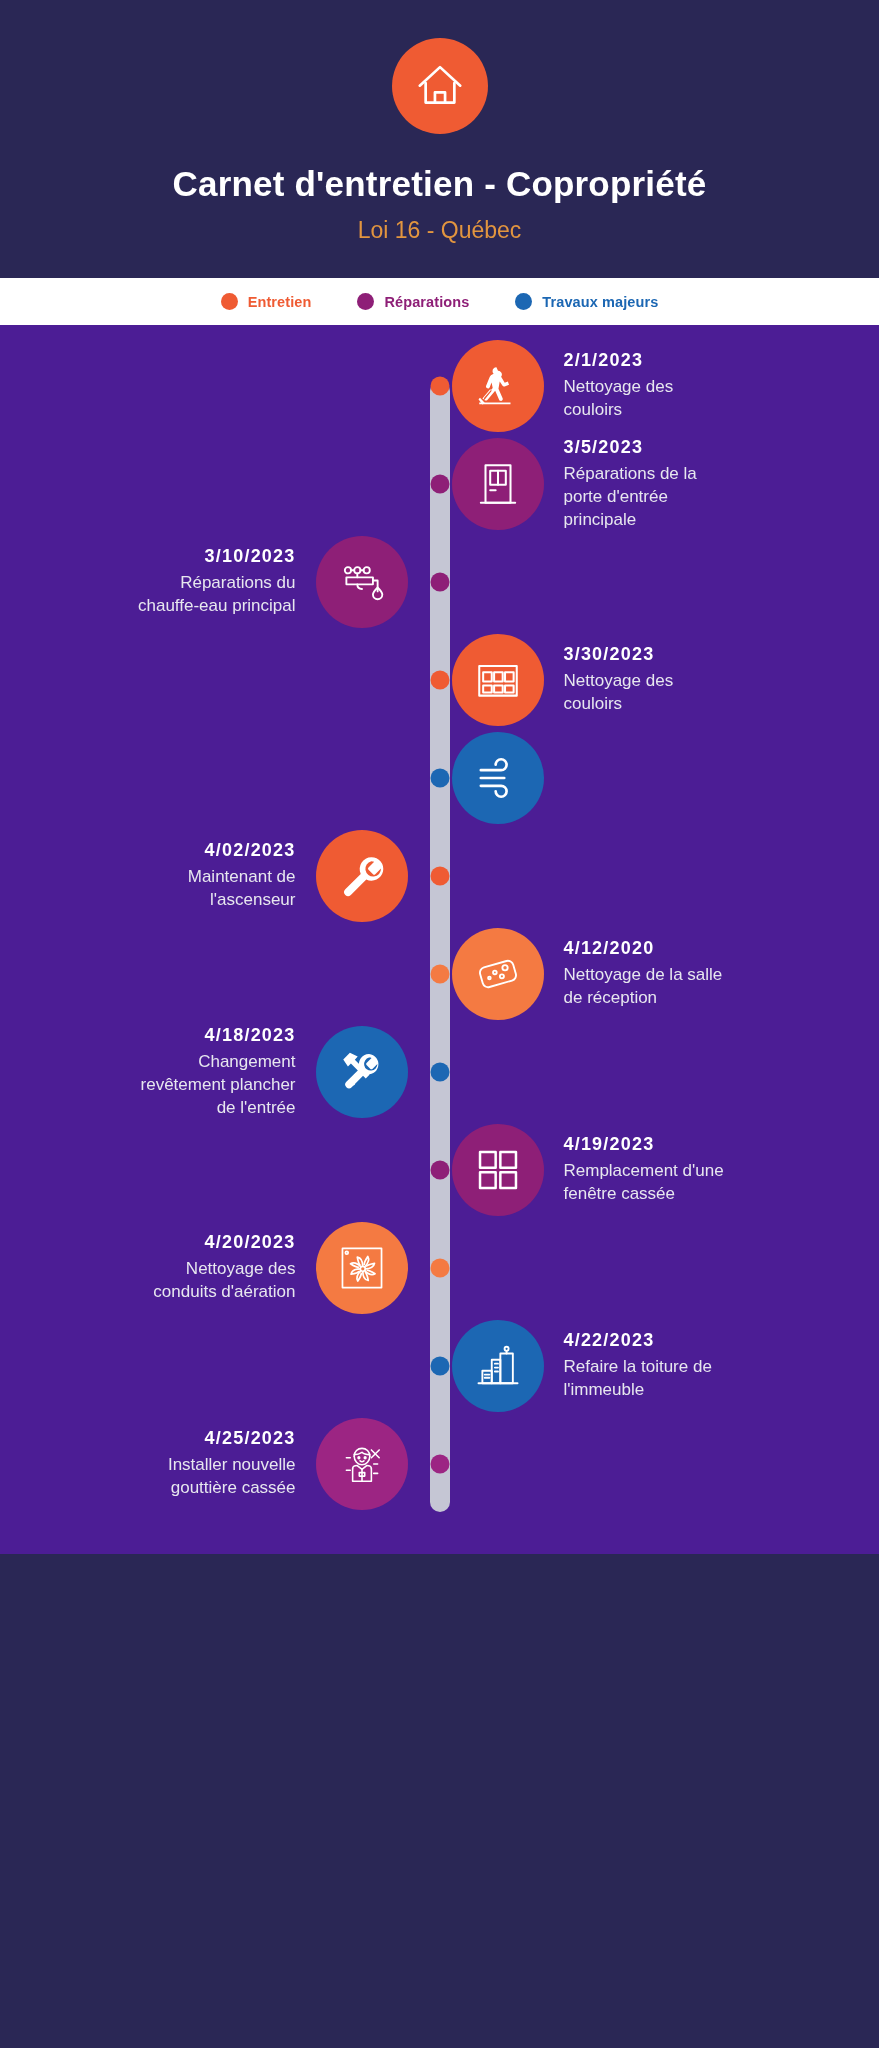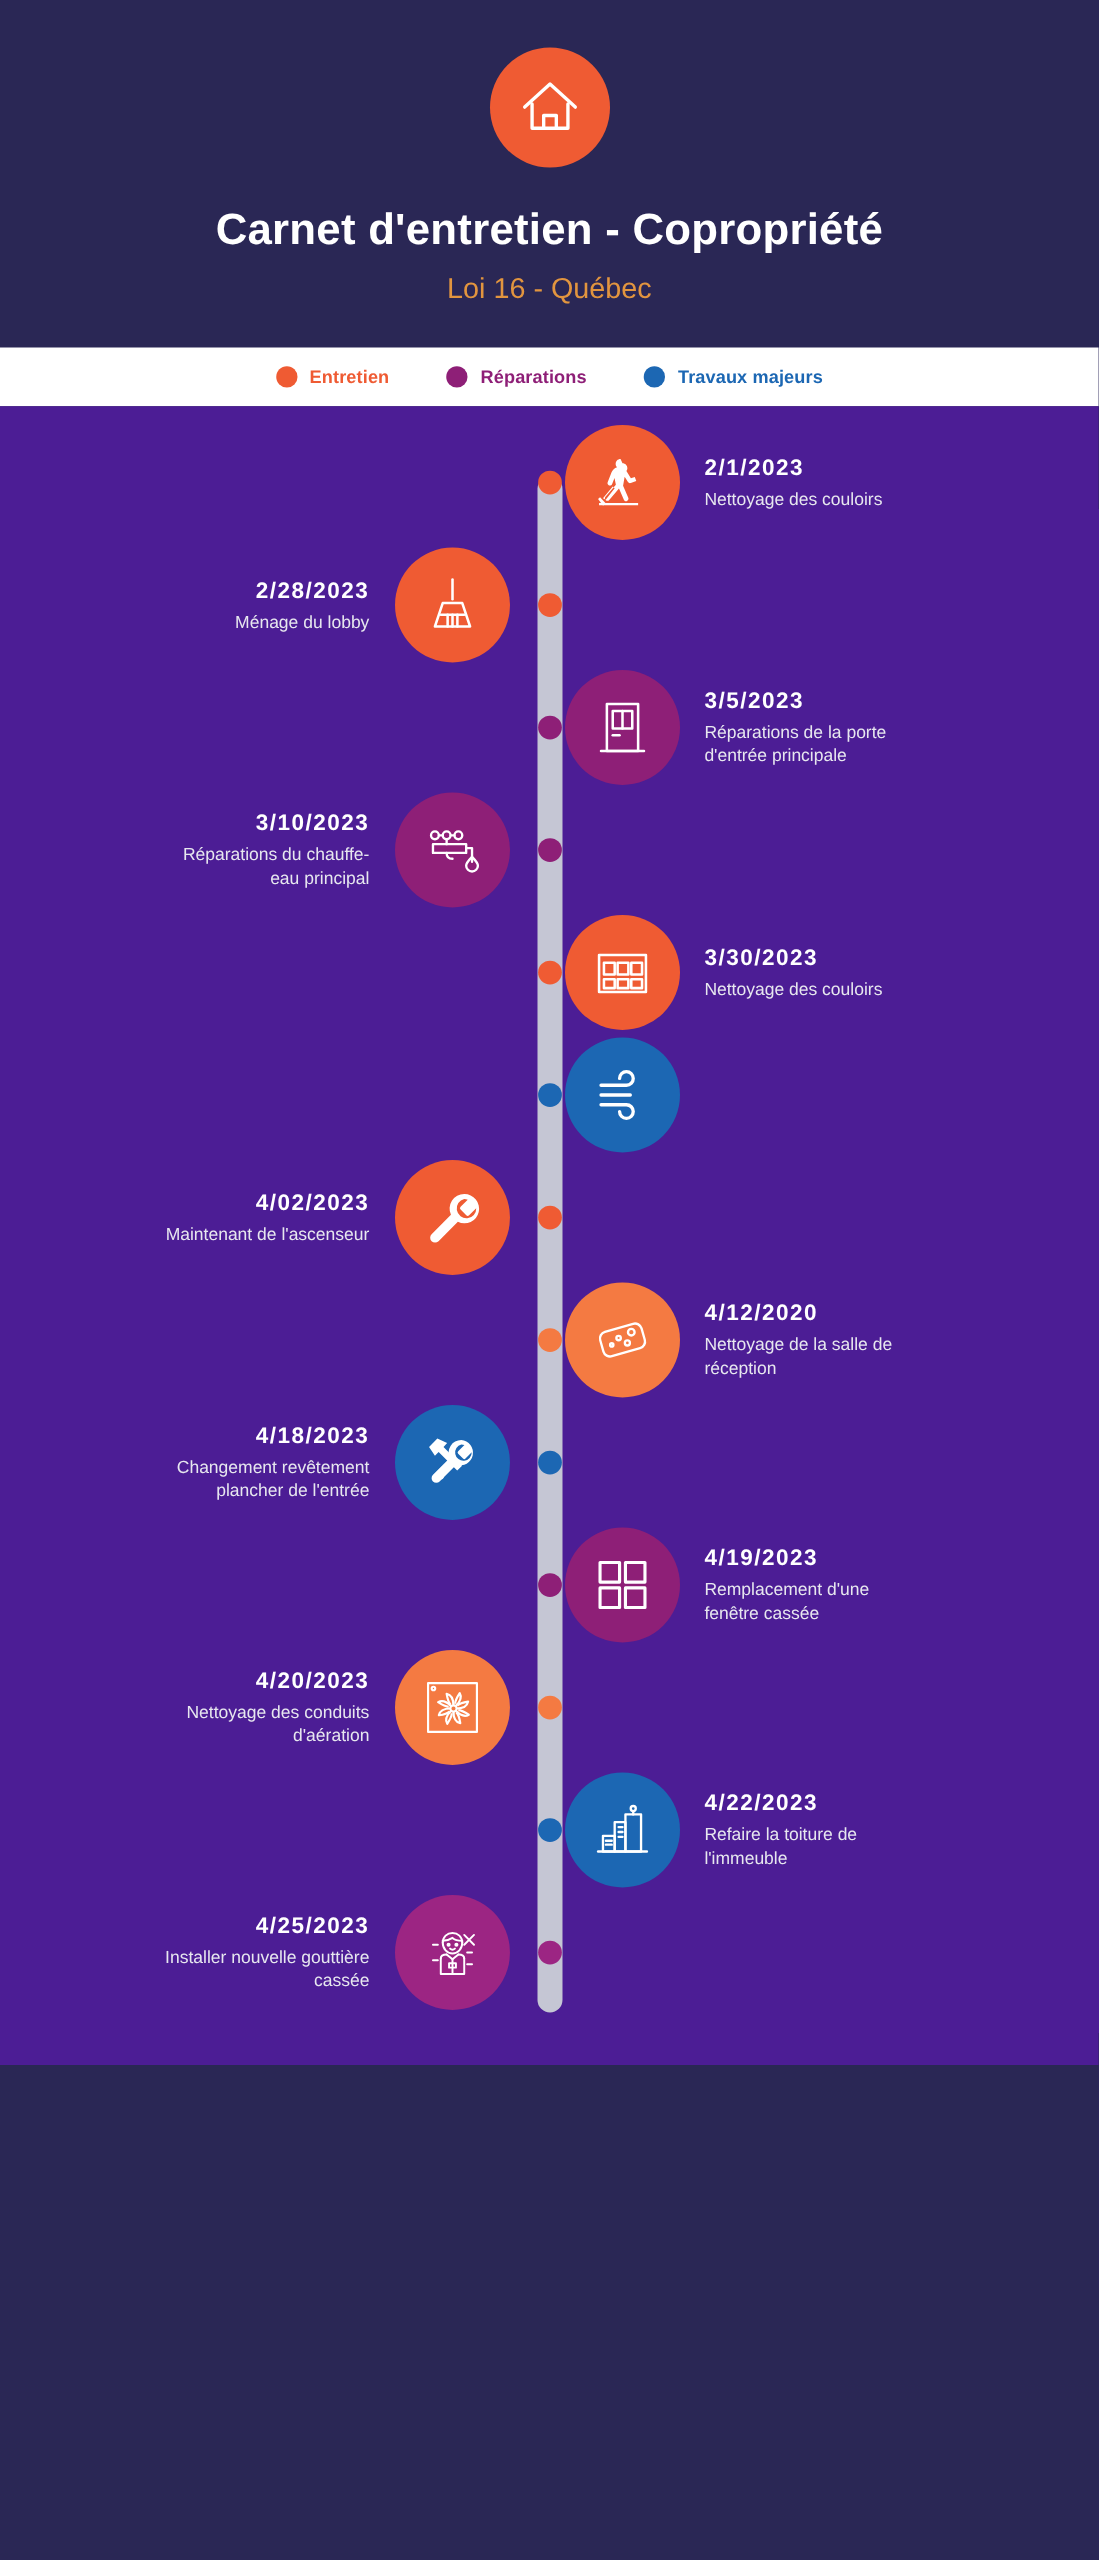--- a/index.html
+++ b/index.html
@@ -106,21 +106,21 @@
   .date {
     color:#ffffff;
     font-size:18px;
     font-weight:bold;
     letter-spacing:1.2px;
     white-space:nowrap;
     margin-bottom:5px;
   }
   .desc {
     color:#e7e7ef;
-    font-size:14px;
+    font-size:17px;
     line-height:1.35;
   }
 
   .node {
     position:absolute;
     left:50%;
     top:50%;
     transform:translate(-50%,-50%);
     width:19px; height:19px;
     border-radius:50%;
@@ -176,42 +176,20 @@
               </span>
             </div>
             <div class="text-block ta-left">
               <div class="date">2/1/2023</div>
               <div class="desc">Nettoyage des couloirs</div>
             </div>
           </div>
         </div>
       </div>
       <div class="row">
-        <div class="side left">
-          <div class="content rev">
-            <div class="icon-circle" style="background: rgb(239, 91, 51);">
-              <span style="display: flex;">
-                <svg viewBox="0 0 64 64" fill="none" stroke="#fff" stroke-width="2.6" stroke-linecap="round" stroke-linejoin="round">
-                  <path d="M32 6v20"></path>
-                  <path d="M22 30h20l8 24H14z"></path>
-                  <path d="M20 42h24"></path>
-                  <path d="M27 42v12M32 42v12M37 42v12"></path>
-                </svg>
-              </span>
-            </div>
-            <div class="text-block ta-right">
-              <div class="date">2/28/2023</div>
-              <div class="desc">Ménage du lobby</div>
-            </div>
-          </div>
-        </div>
-        <div class="node" style="background: rgb(239, 91, 51);"></div>
-        <div class="side right spacer"></div>
-      </div>
-      <div class="row">
         <div class="side left spacer"></div>
         <div class="node" style="background: rgb(142, 31, 119);"></div>
         <div class="side right">
           <div class="content">
             <div class="icon-circle" style="background: rgb(142, 31, 119);">
               <span style="display: flex;">
                 <svg viewBox="0 0 64 64" fill="none" stroke="#fff" stroke-width="2.6" stroke-linecap="round" stroke-linejoin="round">
                   <rect x="16" y="8" width="32" height="48"></rect>
                   <rect x="22" y="15" width="20" height="18"></rect>
                   <path d="M32 15v18"></path>

